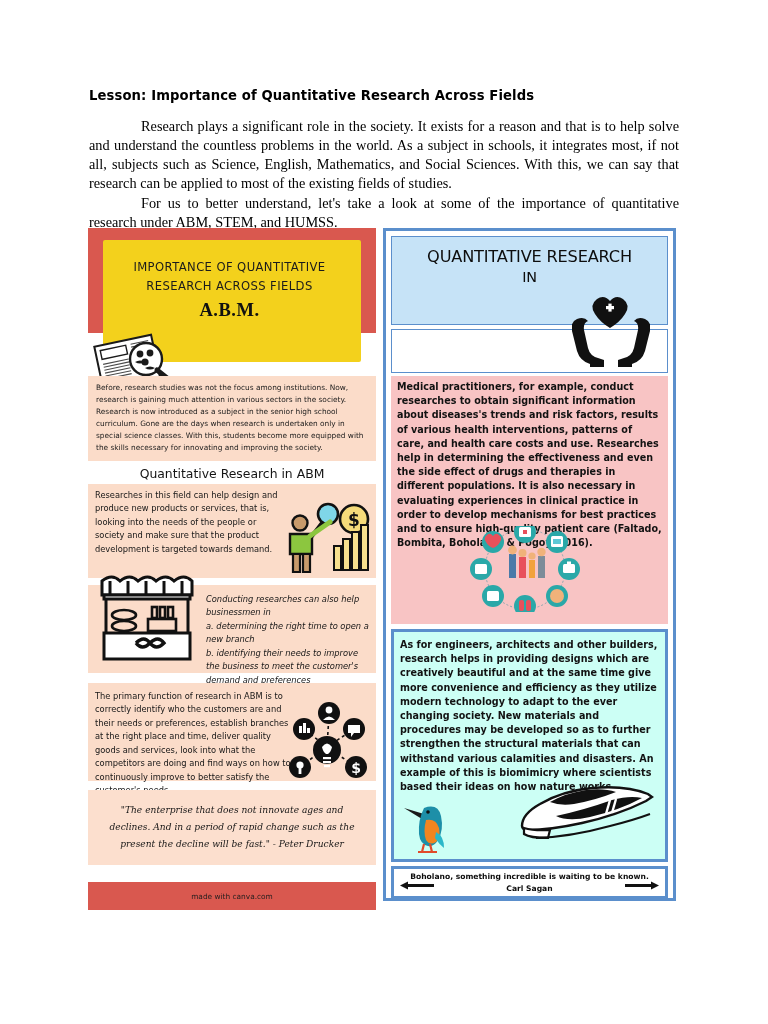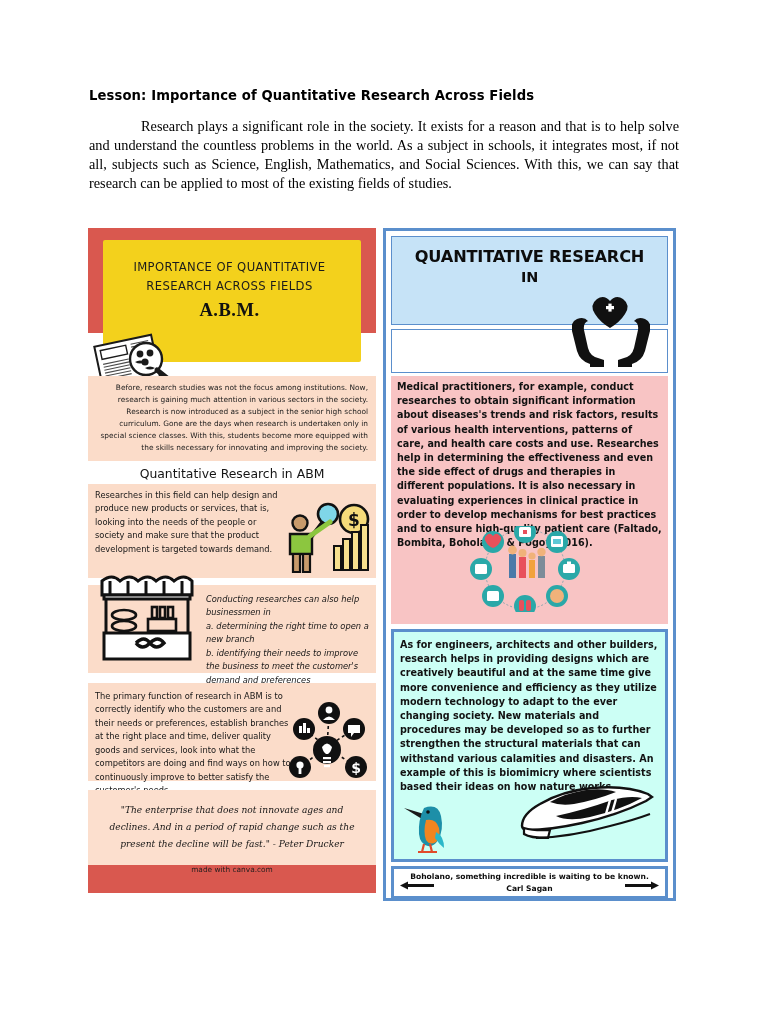--- a/index.html
+++ b/index.html
@@ -118,21 +118,20 @@
     background: #fbdcc9;
     box-sizing: border-box;
     padding: 6px 8px 7px 8px;
   }
   .mini-text {
     font-family: "DejaVu Sans", sans-serif;
     font-size: 7.4px;
     line-height: 1.62;
     color: #1a1a1a;
     margin: 0;
-    text-align: right;
   }
 
   .abm-heading {
     position: absolute;
     left: 0; top: 238px;
     width: 288px;
     text-align: center;
     font-family: "DejaVu Sans", sans-serif;
     font-size: 12.4px;
     color: #141414;
@@ -211,25 +210,25 @@
     font-style: italic;
     font-size: 9.1px;
     line-height: 1.85;
     color: #151515;
     text-align: center;
     padding: 0 12px;
     margin: 0;
   }
   .abm-footer {
     position: absolute;
-    left: 0; top: 637px;
+    left: 0; top: 654px;
     width: 288px; height: 28px;
     background: #d9584f;
     display: flex;
-    align-items: flex-start;
+    align-items: center;
     justify-content: center;
   }
   .footer-text {
     font-family: "DejaVu Sans", sans-serif;
     font-size: 7.4px;
     color: #2a2020;
   }
 
   
   .stem-frame {
@@ -245,21 +244,21 @@
     left: 5px; top: 5px;
     width: 277px; height: 89px;
     background: #c6e3f7;
     border: 1px solid #5b8fcc;
     box-sizing: border-box;
     text-align: center;
     padding-top: 9px;
   }
   .stem-title .t {
     font-family: "DejaVu Sans", sans-serif;
-    font-weight: bold;
+    font-weight: normal;
     font-size: 16.2px;
     color: #0d0d0d;
     letter-spacing: -.2px;
     line-height: 1.33;
   }
   .stem-title .t2 { font-size: 14.4px; }
   .stem-whitebar {
     position: absolute;
     left: 5px; top: 98px;
     width: 277px; height: 44px;
@@ -341,20 +340,21 @@
   .arrow-r { right: 6px; }
 </style>
 </head>
 <body>
 
 <div class="page">
 
   <div class="lesson">
     <h1 class="lesson-title">Lesson: Importance of Quantitative Research Across Fields</h1>
     <p class="lesson-para">Research plays a significant role in the society. It exists for a reason and that is to help solve and understand the countless problems in the world. As a subject in schools, it integrates most, if not all, subjects such as Science, English, Mathematics, and Social Sciences. With this, we can say that research can be applied to most of the existing fields of studies.</p>
+    <p class="lesson-para">For us to better understand, let's take a look at some of the importance of quantitative research under ABM, STEM, and HUMSS.</p>
   </div>
 
   <div class="info">
 
     <div class="col-left">
 
       <div class="abm-redtop"></div>
 
       <div class="abm-card">
         <div class="abm-card-line">IMPORTANCE OF QUANTITATIVE</div>

